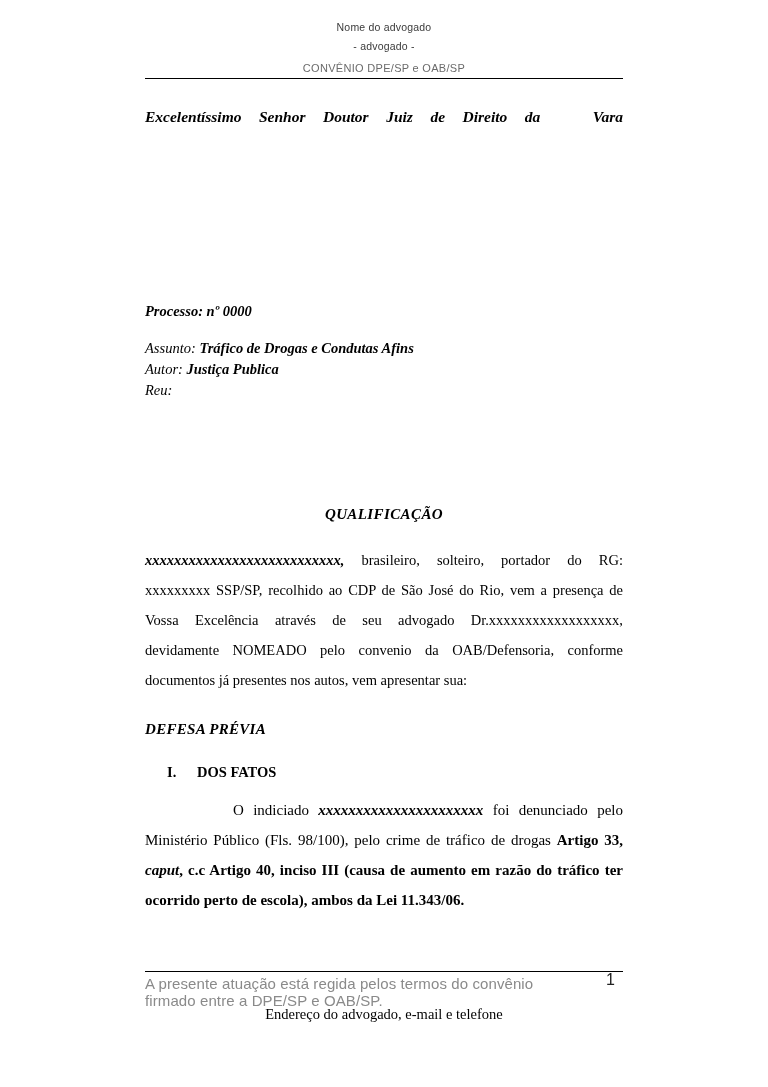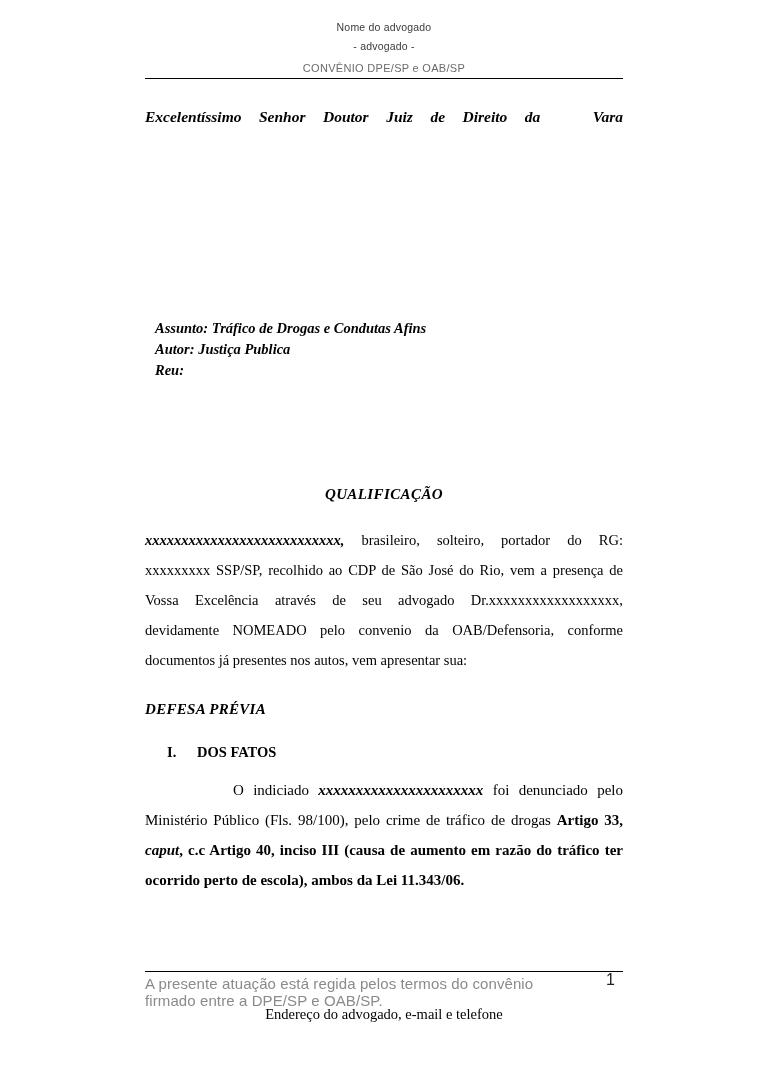--- a/index.html
+++ b/index.html
@@ -78,22 +78,21 @@
     font-size: 14.5px;
     line-height: 20px;
   }
   .meta {
     margin-top: 17px;
     font-size: 14.5px;
     line-height: 21px;
   }
   .meta .lbl {
     font-style: italic;
-    font-weight: bold;
-    margin-left: 10px;
+    font-weight: normal;
   }
   .meta .val {
     font-style: italic;
     font-weight: bold;
   }
 
   .gap-2 { height: 105px; }
 
   .center-head {
     text-align: center;
@@ -199,20 +198,21 @@
   </div>
 
   <div class="content">
 
     <div class="addressee">
       <span class="l1"><span>Excelentíssimo Senhor Doutor Juiz de Direito da</span> &nbsp; <span>Vara</span></span>
     </div>
 
     <div class="gap-1"></div>
 
+    <div class="proc">Processo: nº 0000</div>
 
     <div class="meta">
       <div>
         <span class="lbl">Assunto:</span>
         <span class="val">Tráfico de Drogas e Condutas Afins</span>
       </div>
       <div>
         <span class="lbl">Autor:</span>
         <span class="val">Justiça Publica</span>
       </div>

